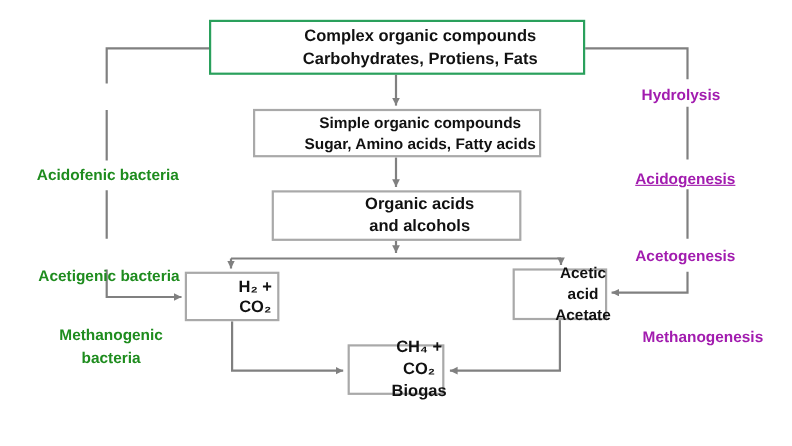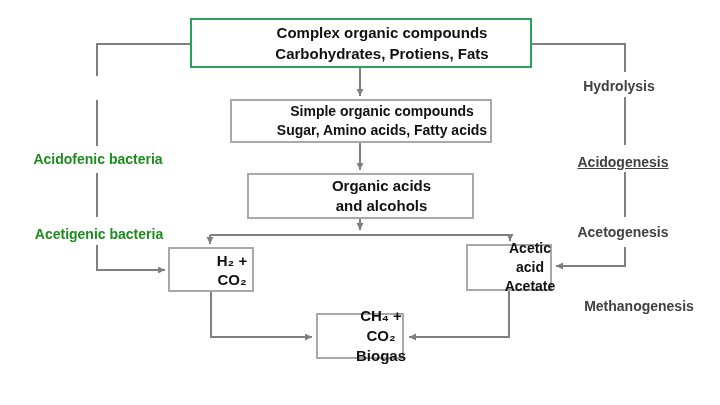--- a/index.html
+++ b/index.html
@@ -64,24 +64,24 @@
   }
   .side-label {
     position: absolute;
     z-index: 2;
     font-weight: bold;
     font-size: 14px;
     line-height: 21px;
     text-align: center;
   }
   .side-label.green { color: #1e8c1e; }
-  .side-label.red   { color: #404040; }
+  .side-label.red   { color: #a21caf; }
   .lbl-left-0  { left: 25px;  top: 77px;  width: 148px; }
   .lbl-left-1  { left: 22px;  top: 149px; width: 152px; text-align: center; }
-  .lbl-left-2  { left: 25px;  top: 224px; width: 148px; }
+  .lbl-left-2  { left: 25px;  top: 240px; width: 148px; }
   .lbl-left-3  { left: 40px;  top: 294px; width: 122px; }
   .lbl-right-0 { left: 560px; top: 76px;  width: 118px; }
   .lbl-right-1 { left: 558px; top: 152px; width: 130px; text-decoration: underline; }
   .lbl-right-2 { left: 558px; top: 222px; width: 130px; }
   .lbl-right-3 { left: 565px; top: 296px; width: 148px; }
 </style>
 </head>
 <body>
 
 <div id="canvas">
@@ -135,19 +135,20 @@
     <span>Acetate</span>
   </div>
 
   <div class="box box-biogas">
     <span>CH₄ + CO₂</span>
     <span>Biogas</span>
   </div>
 
   <div class="side-label green lbl-left-1">Acidofenic bacteria</div>
   <div class="side-label green lbl-left-2">Acetigenic bacteria</div>
+  <div class="side-label green lbl-left-3">Methanogenic bacteria</div>
 
   <div class="side-label red lbl-right-0">Hydrolysis</div>
   <div class="side-label red lbl-right-1">Acidogenesis</div>
   <div class="side-label red lbl-right-2">Acetogenesis</div>
   <div class="side-label red lbl-right-3">Methanogenesis</div>
 
 </div>
 
 </body></html>

